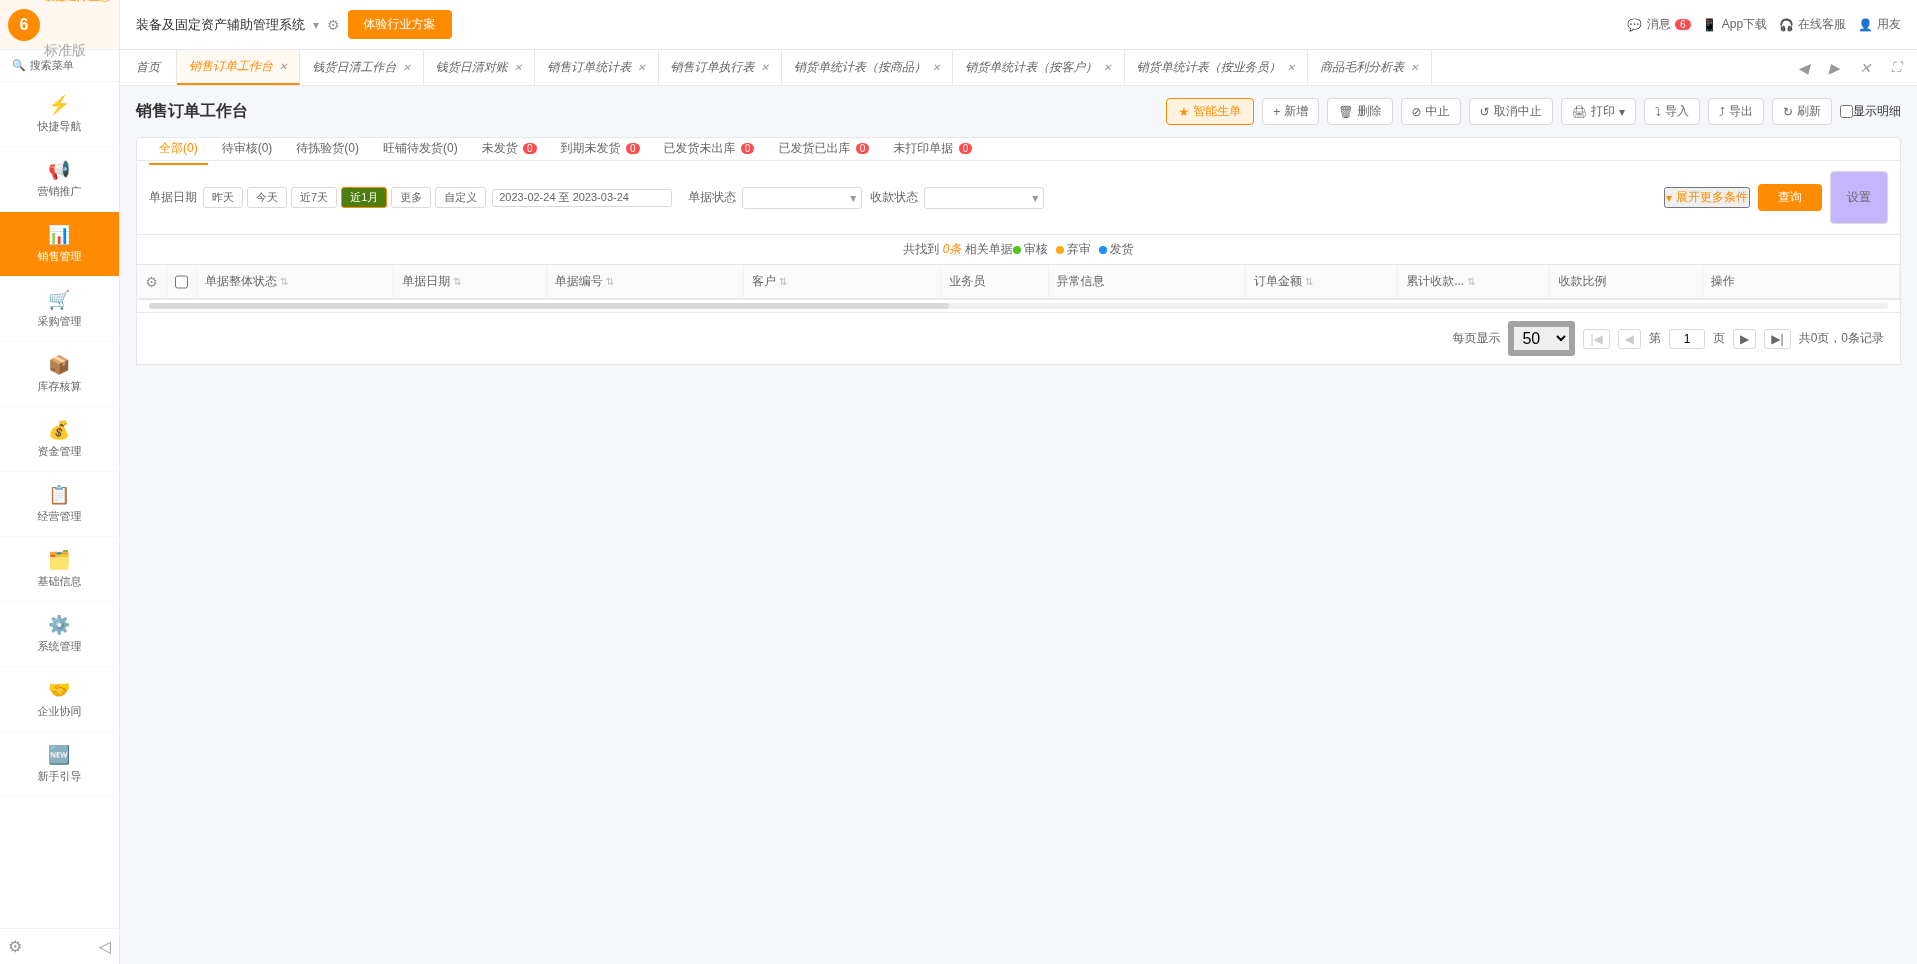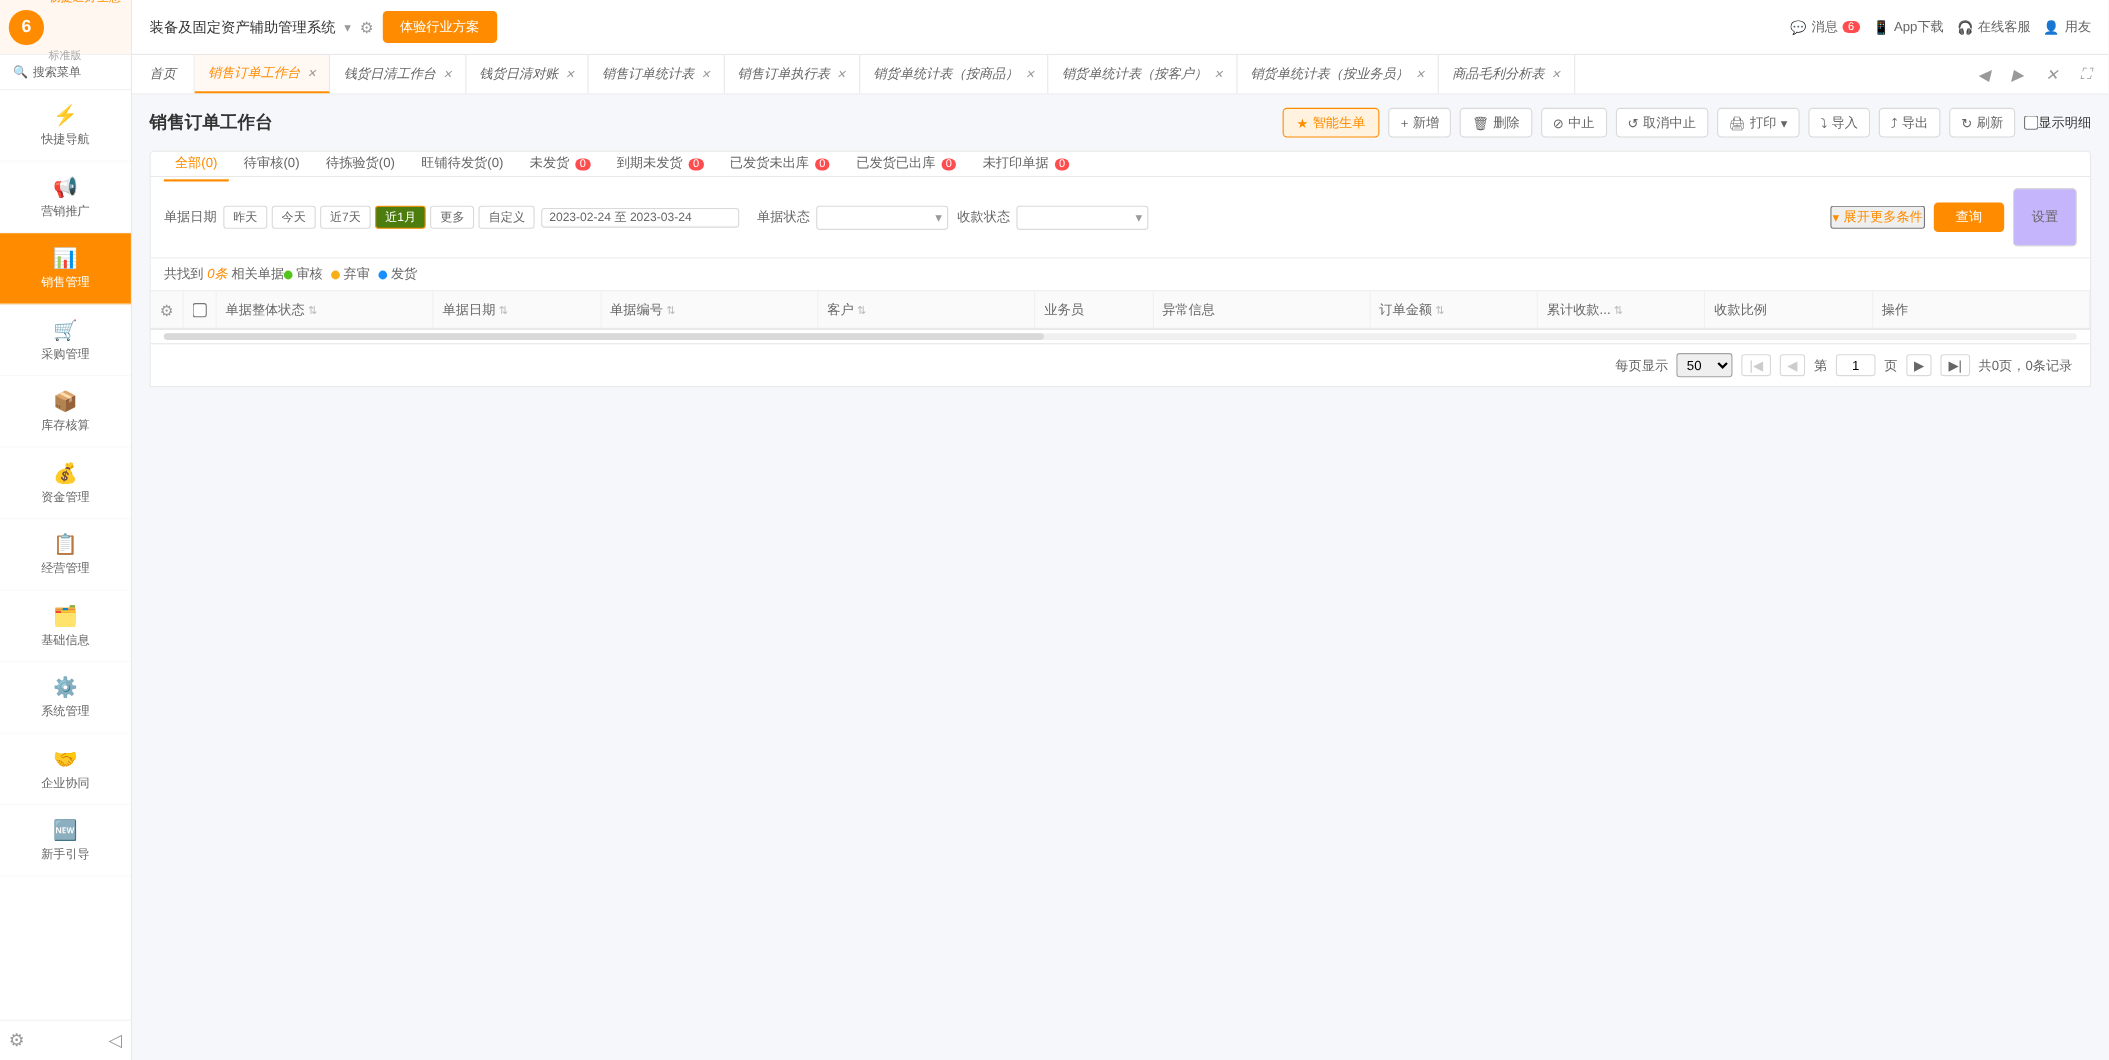--- a/index.html
+++ b/index.html
@@ -6,21 +6,21 @@
     body { font-family: 'Microsoft YaHei', Arial, sans-serif; font-size: 12px; background: #f5f5f5; color: #333; overflow: hidden; }
     
     
     .app-container { display: flex; height: 964px; width: 1917px; }
     
     
     .sidebar { width: 120px; background: #fff; display: flex; flex-direction: column; border-right: 1px solid #e8e8e8; flex-shrink: 0; }
     .sidebar-logo { height: 50px; background: #fff7f0; display: flex; align-items: center; padding: 8px; border-bottom: 1px solid #f0f0f0; }
     .sidebar-logo-icon { width: 32px; height: 32px; background: #ff8c00; border-radius: 50%; display: flex; align-items: center; justify-content: center; color: white; font-size: 16px; font-weight: bold; margin-right: 4px; }
     .sidebar-logo-text { font-size: 11px; color: #ff8c00; line-height: 1.3; }
-    .sidebar-logo-sub { font-size: 10px; color: #aaa; margin-top: 38px; }
+    .sidebar-logo-sub { font-size: 14px; color: #aaa; margin-top: 38px; }
     
     .sidebar-search { padding: 8px; border-bottom: 1px solid #f0f0f0; display: flex; align-items: center; cursor: pointer; }
     .sidebar-search span { color: #666; font-size: 11px; margin-left: 4px; }
     
     .sidebar-menu-item { display: flex; flex-direction: column; align-items: center; padding: 12px 8px; cursor: pointer; color: #666; border-bottom: 1px solid #f9f9f9; }
     .sidebar-menu-item.active { background: #ff8c00; color: #fff; }
     .sidebar-menu-item .menu-icon { font-size: 18px; margin-bottom: 3px; }
     .sidebar-menu-item .menu-label { font-size: 11px; }
     
     .sidebar-bottom { margin-top: auto; padding: 8px; display: flex; justify-content: space-between; border-top: 1px solid #f0f0f0; }
@@ -70,21 +70,21 @@
     .date-btn.active { background: #4d7c0f; color: white; border-color: #ff8c00; }
     .date-input { border: 1px solid #d9d9d9; border-radius: 3px; padding: 2px 6px; font-size: 11px; color: #666; }
     .select-input { border: 1px solid #d9d9d9; border-radius: 3px; padding: 3px 24px 3px 8px; font-size: 12px; color: #666; background: #fff; cursor: pointer; min-width: 120px; appearance: none; position: relative; }
     .select-wrapper { position: relative; display: inline-flex; align-items: center; }
     .select-wrapper::after { content: '▾'; position: absolute; right: 6px; color: #999; pointer-events: none; }
     .expand-btn { color: #ff8c00; cursor: pointer; font-size: 12px; display: flex; align-items: center; gap: 4px; margin-left: auto; }
     .btn-query { background: #ff8c00; color: white; border: none; padding: 5px 20px; border-radius: 4px; cursor: pointer; font-size: 12px; }
     .btn-set { background: #c4b5fd; color: #666; border: 1px solid #d9d9d9; padding: 17px 16px; border-radius: 4px; cursor: pointer; font-size: 12px; }
     
     
-    .results-bar { display: flex; align-items: center; justify-content: flex-start; background: #fff; border: 1px solid #e8e8e8; border-top: none; padding: 6px 12px; }
+    .results-bar { display: flex; align-items: center; justify-content: center; background: #fff; border: 1px solid #e8e8e8; border-top: none; padding: 6px 12px; }
     .results-actions { display: flex; gap: 8px; }
     .result-btn { display: flex; align-items: center; gap: 3px; cursor: pointer; font-size: 12px; color: #666; }
     .result-btn .dot { width: 8px; height: 8px; border-radius: 50%; display: inline-block; }
     .dot-review { background: #52c41a; }
     .dot-revoke { background: #faad14; }
     .dot-ship { background: #1890ff; }
     
     
     .data-table { background: #fff; border: 1px solid #e8e8e8; border-top: none; width: 100%; }
     .table-header { display: flex; background: #fafafa; border-bottom: 1px solid #e8e8e8; }
@@ -103,21 +103,21 @@
     .col-collected { flex: 1.5; }
     .col-ratio { flex: 1.5; }
     .col-ops { flex: 2; }
     
     
     .empty-state { display: flex; flex-direction: column; align-items: center; justify-content: center; padding: 60px 0; }
     .empty-text { margin-top: 12px; color: #999; font-size: 13px; }
     
     
     .pagination-bar { background: #fff; border: 1px solid #e8e8e8; border-top: 1px solid #e8e8e8; padding: 8px 16px; display: flex; align-items: center; justify-content: flex-end; gap: 8px; font-size: 12px; color: #666; }
-    .page-size-select { border: 1px solid #a3a3a3; border-radius: 3px; padding: 2px 4px; font-size: 12px; }
+    .page-size-select { border: 6px solid #a3a3a3; border-radius: 3px; padding: 2px 4px; font-size: 16px; }
     .page-btn { padding: 2px 6px; border: 1px solid #d9d9d9; border-radius: 3px; cursor: pointer; background: #fff; color: #666; font-size: 12px; }
     .page-btn:disabled { color: #ccc; cursor: not-allowed; }
     .page-input { width: 36px; border: 1px solid #d9d9d9; border-radius: 3px; padding: 2px 4px; text-align: center; font-size: 12px; }
     
     .scrollbar-area { background: #fff; border-left: 1px solid #e8e8e8; border-right: 1px solid #e8e8e8; height: 12px; display: flex; align-items: center; padding: 0 12px; }
     .scrollbar-track { flex: 1; height: 6px; background: #f0f0f0; border-radius: 3px; }
     .scrollbar-thumb { width: 800px; height: 6px; background: #d9d9d9; border-radius: 3px; }
     
     .checkbox-input { width: 14px; height: 14px; cursor: pointer; }
     

